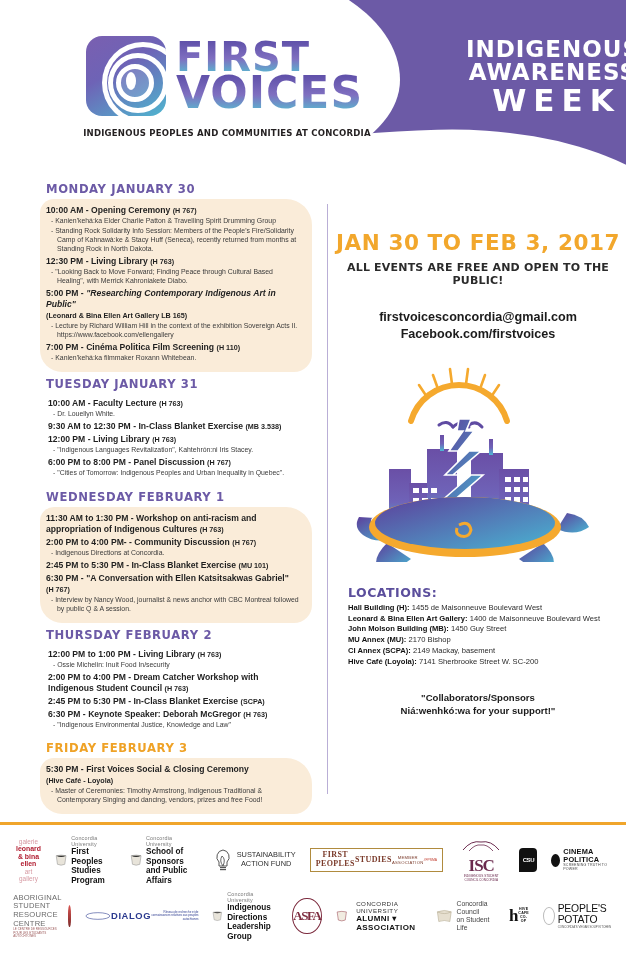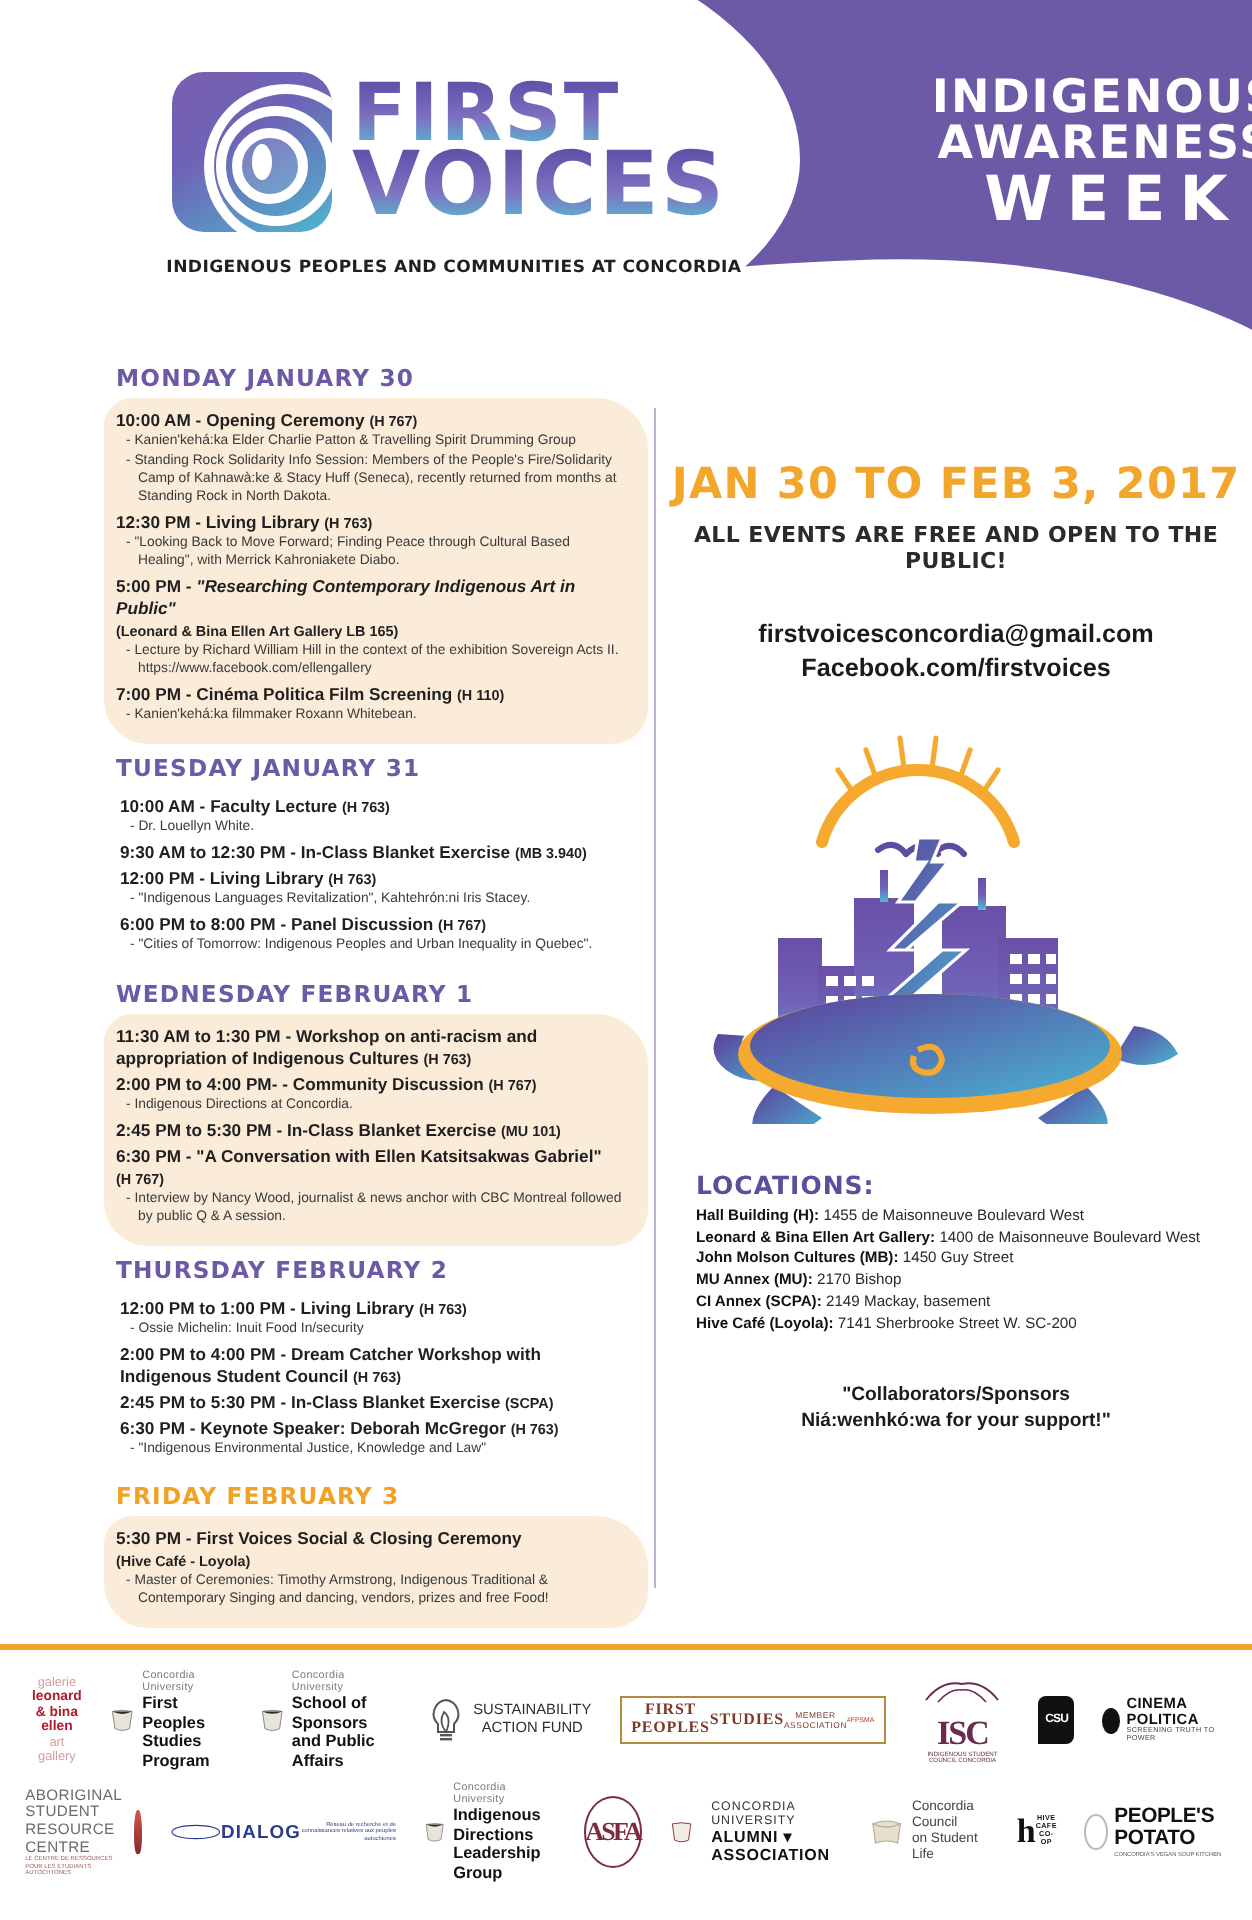--- a/index.html
+++ b/index.html
@@ -65,21 +65,21 @@
     position:absolute;right:26px;top:38px;z-index:6;text-align:center;color:#fff;
     font-family:"DejaVu Sans", sans-serif;font-weight:bold;line-height:1.02;
     letter-spacing:1px;
   }
   .iaw .l1{font-size:23px;}
   .iaw .l2{font-size:23px;}
   .iaw .l3{font-size:31px;letter-spacing:7px;padding-left:7px;}
 
   
   .content{position:absolute;top:182px;left:0;width:626px;height:634px;}
-  .col-left{position:absolute;left:0;top:0;width:322px;height:634px;padding-left:12px;}
+  .col-left{position:absolute;left:0;top:0;width:322px;height:634px;}
   .col-right{position:absolute;left:330px;top:0;width:296px;height:634px;}
   .vdivider{position:absolute;left:327px;top:22px;width:1px;height:590px;background:#b9aed6;}
 
   
   .day{position:relative;margin:0 0 0 0;}
   .day-title{
     font-family:"DejaVu Sans", sans-serif;
     font-weight:bold;font-size:11.6px;letter-spacing:0.6px;
     color:#6c5aa6;margin:0 0 3px 46px;
   }
@@ -188,21 +188,21 @@
 
   .sp-ccsl{display:flex;align-items:center;gap:4px;}
   .ccsl-txt{font-size:6.8px;color:#444;line-height:1.2;text-align:left;}
 
   .sp-hive{text-align:center;line-height:1.1;}
   .sp-hive .h1{font-size:17px;font-weight:bold;color:#111;font-family:"Liberation Serif", serif;}
   .sp-hive .h2{font-size:3.6px;font-weight:bold;color:#111;letter-spacing:0.2px;}
 
   .sp-pp{display:flex;align-items:center;gap:3px;}
   .pp-txt{line-height:1.1;text-align:left;}
-  .pp-txt .p1{font-size:10.4px;font-weight:bold;color:#111;letter-spacing:-0.2px;}
+  .pp-txt .p1{font-size:10.4px;font-weight:normal;color:#111;letter-spacing:-0.2px;}
   .pp-txt .p2{font-size:2.9px;color:#555;}
   .pp-circ{width:16px;height:16px;border-radius:50%;border:1px solid #bbb;}
 </style>
 </head>
 <body>
 
 <div class="poster">
 
   <div class="header">
     <div class="header-purple"></div>
@@ -259,21 +259,21 @@
         </div>
         <div class="gap"></div>
         <div class="day">
           <div class="day-title">TUESDAY JANUARY 31</div>
           <div class="day-body">
             <div class="ev">
               <div class="ev-main"><span>10:00 AM</span> - <span>Faculty Lecture</span> <span class="rm">(H 763)</span></div>
               <div class="ev-sub">- Dr. Louellyn White.</div>
             </div>
             <div class="ev">
-              <div class="ev-main"><span>9:30 AM to 12:30 PM</span> - <span>In-Class Blanket Exercise</span> <span class="rm">(MB 3.940)</span></div>
+              <div class="ev-main"><span>9:30 AM to 12:30 PM</span> - <span>In-Class Blanket Exercise</span> <span class="rm">(MB 3.538)</span></div>
             </div>
             <div class="ev">
               <div class="ev-main"><span>12:00 PM</span> - <span>Living Library</span> <span class="rm">(H 763)</span></div>
               <div class="ev-sub">- "Indigenous Languages Revitalization", Kahtehrón:ni Iris Stacey.</div>
             </div>
             <div class="ev">
               <div class="ev-main"><span>6:00 PM to 8:00 PM</span> - <span>Panel Discussion</span> <span class="rm">(H 767)</span></div>
               <div class="ev-sub">- "Cities of Tomorrow: Indigenous Peoples and Urban Inequality in Quebec".</div>
             </div>
           </div>
@@ -427,21 +427,21 @@
             <path d="M106 168 q10 -5 12 5 q-2 8 -10 6 q-6 -2 -4 -8" fill="none" stroke="#f5a92e" stroke-width="3"></path>
           </g>
         </svg>
       </div>
 
       <div class="locations">
         <div class="loc-title">LOCATIONS:</div>
         <div id="locations-rows">
             <div class="loc-row"><b>Hall Building (H):</b> <span>1455 de Maisonneuve Boulevard West</span></div>
             <div class="loc-row"><b>Leonard &amp; Bina Ellen Art Gallery:</b> <span>1400 de Maisonneuve Boulevard West</span></div>
-            <div class="loc-row"><b>John Molson Cultures (MB):</b> <span>1450 Guy Street</span></div>
+            <div class="loc-row"><b>John Molson Building (MB):</b> <span>1450 Guy Street</span></div>
             <div class="loc-row"><b>MU Annex (MU):</b> <span>2170 Bishop</span></div>
             <div class="loc-row"><b>CI Annex (SCPA):</b> <span>2149 Mackay, basement</span></div>
             <div class="loc-row"><b>Hive Café (Loyola):</b> <span>7141 Sherbrooke Street W. SC-200</span></div>
           </div>
       </div>
 
       <div class="thanks">
         <div>"Collaborators/Sponsors</div>
         <div>Niá:wenhkó:wa for your support!"</div>
       </div>

